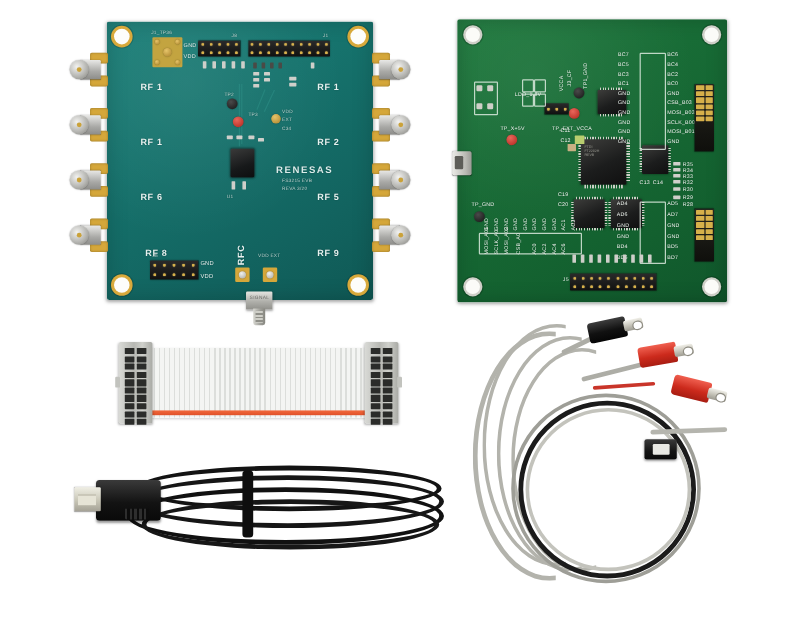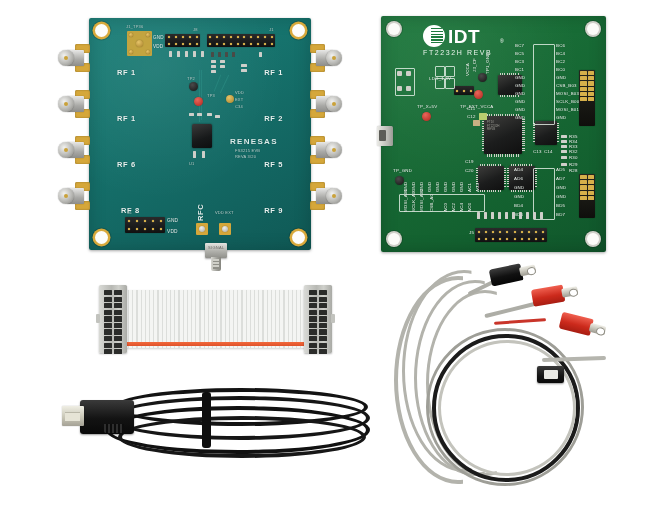--- a/index.html
+++ b/index.html
@@ -381,26 +381,20 @@
          background:repeating-linear-gradient(180deg,#cfcfc8 0 1.6px,#8f8f88 1.6px 3.2px);"></div>
   </div>
 
   <div id="board-right">
 
     <div class="rb-hole" style="left:7px;top:7px;"></div>
     <div class="rb-hole" style="right:7px;top:7px;"></div>
     <div class="rb-hole" style="left:7px;bottom:7px;"></div>
     <div class="rb-hole" style="right:7px;bottom:7px;"></div>
 
-    <div id="idt-logo">
-      <div id="idt-mark"></div>
-      <div id="idt-text">IDT</div>
-      <div id="idt-reg">®</div>
-      <div id="idt-sub">FT2232H REVB</div>
-    </div>
 
     <div class="usbmicro"></div>
 
     <div class="rb-box" style="left:14px;top:52px;width:18px;height:26px;"></div>
     <div class="pad-sq" style="left:16px;top:55px;width:5px;height:5px;background:#cfcfc8;"></div>
     <div class="pad-sq" style="left:25px;top:55px;width:5px;height:5px;background:#cfcfc8;"></div>
     <div class="pad-sq" style="left:16px;top:70px;width:5px;height:5px;background:#cfcfc8;"></div>
     <div class="pad-sq" style="left:25px;top:70px;width:5px;height:5px;background:#cfcfc8;"></div>
 
     <div class="tp red" style="left:41px;top:96px;width:9px;height:9px;"></div>

